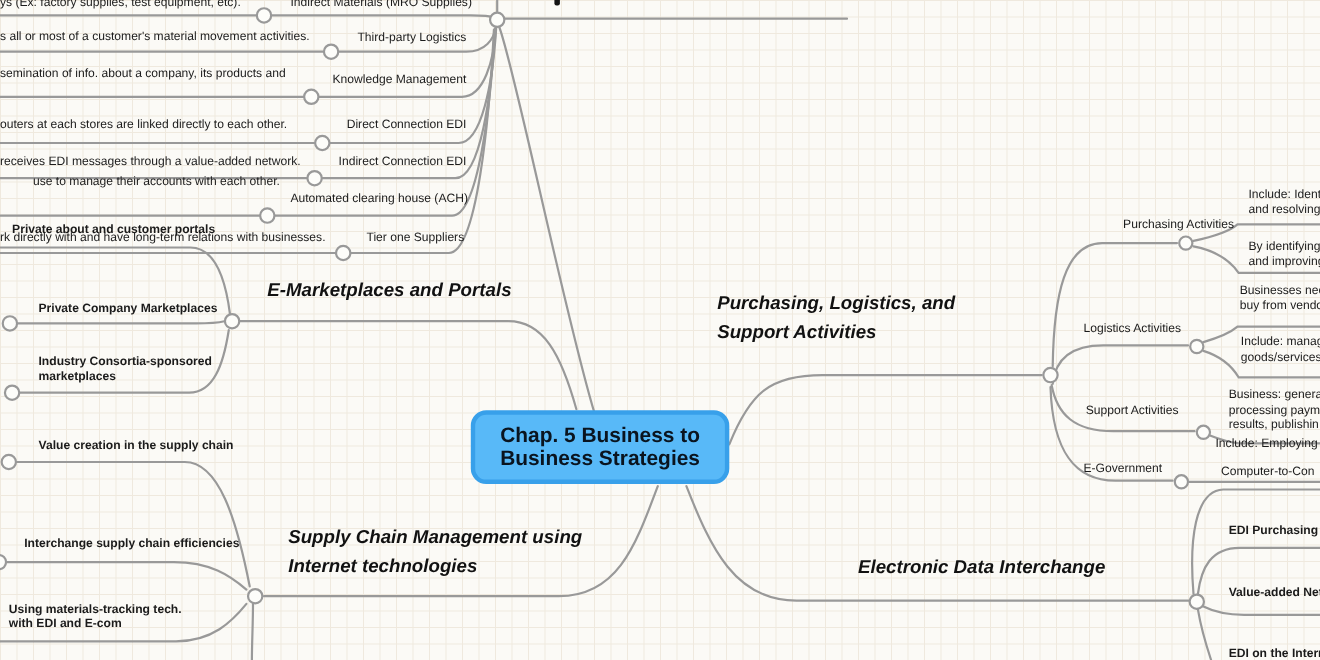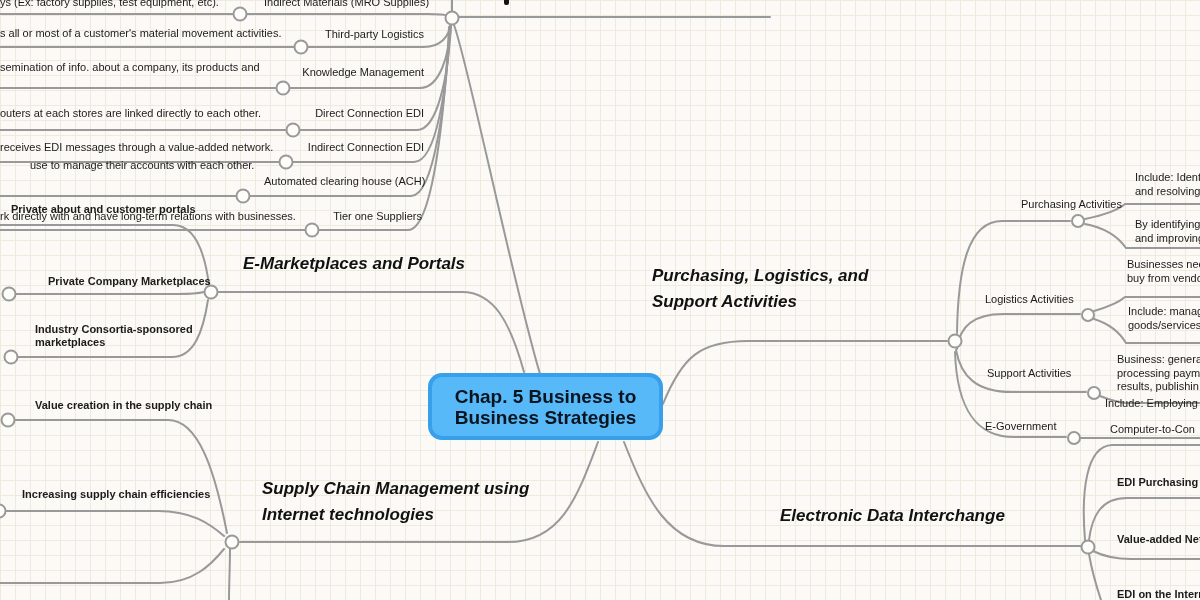--- a/index.html
+++ b/index.html
@@ -120,21 +120,21 @@
   <div class="abs lbl" style="left:0;top:159px;margin-left:30px;">use to manage their accounts with each other.</div>
   <div class="abs lbl ralign" style="left:264px;top:175px;width:160px;">Automated clearing house (ACH)</div>
 
   <div class="abs lbl" style="left:0;top:210px;">rk directly with and have long-term relations with businesses.</div>
   <div class="abs lbl ralign" style="left:264px;top:210px;width:158px;">Tier one Suppliers</div>
 
   <div class="abs frag" style="left:504px;top:0;width:5px;height:5px;"></div>
 
   <div class="abs lbl b" style="left:11px;top:203px;">Private about and customer portals</div>
   <div class="abs title" style="left:243px;top:251px;white-space:nowrap;">E-Marketplaces and Portals</div>
-  <div class="abs lbl b" style="left:48px;top:275px;">Private Company Marketplaces</div>
+  <div class="abs lbl b" style="left:35px;top:275px;">Private Company Marketplaces</div>
   <div class="abs lbl b wrap" style="left:35px;top:323px;width:158px;">Industry Consortia-sponsored marketplaces</div>
 
   <div class="abs central" style="left:428px;top:373px;width:235px;height:67px;background:#58b9f8;border:4px solid #38a0ea;">Chap. 5 Business to Business Strategies</div>
 
   <div class="abs title wrap" style="left:652px;top:263px;width:262px;">Purchasing, Logistics, and Support Activities</div>
 
   <div class="abs lbl" style="left:985px;top:198px;padding-left:36px;">Purchasing Activities</div>
   <div class="abs lbl" style="left:985px;top:293px;">Logistics Activities</div>
   <div class="abs lbl" style="left:987px;top:367px;">Support Activities</div>
   <div class="abs lbl" style="left:985px;top:420px;">E-Government</div>
@@ -159,21 +159,22 @@
     <span>Business: general</span>
     <span>processing paym</span>
     <span>results, publishin</span>
   </div>
   <div class="abs note" style="left:1105px;top:397px;">
     <span>Include: Employing</span>
   </div>
 
   <div class="abs title wrap" style="left:262px;top:476px;width:320px;">Supply Chain Management using Internet technologies</div>
   <div class="abs lbl b" style="left:35px;top:399px;">Value creation in the supply chain</div>
-  <div class="abs lbl b" style="left:22px;top:488px;">Increasing supply chain efficiencies</div>
+  <div class="abs lbl b" style="left:22px;top:488px;">Interchange supply chain efficiencies</div>
+  <div class="abs lbl b wrap" style="left:8px;top:548px;width:172px;">Using materials-tracking tech. with EDI and E-com</div>
 
   <div class="abs title" style="left:780px;top:503px;white-space:nowrap;">Electronic Data Interchange</div>
   <div class="abs lbl" style="left:1110px;top:423px;">Computer-to-Con</div>
   <div class="abs lbl b" style="left:1117px;top:476px;">EDI Purchasing P</div>
   <div class="abs lbl b" style="left:1117px;top:533px;">Value-added Net</div>
   <div class="abs lbl b" style="left:1117px;top:588px;">EDI on the Intern</div>
 
 </div>
 
 </body></html>

